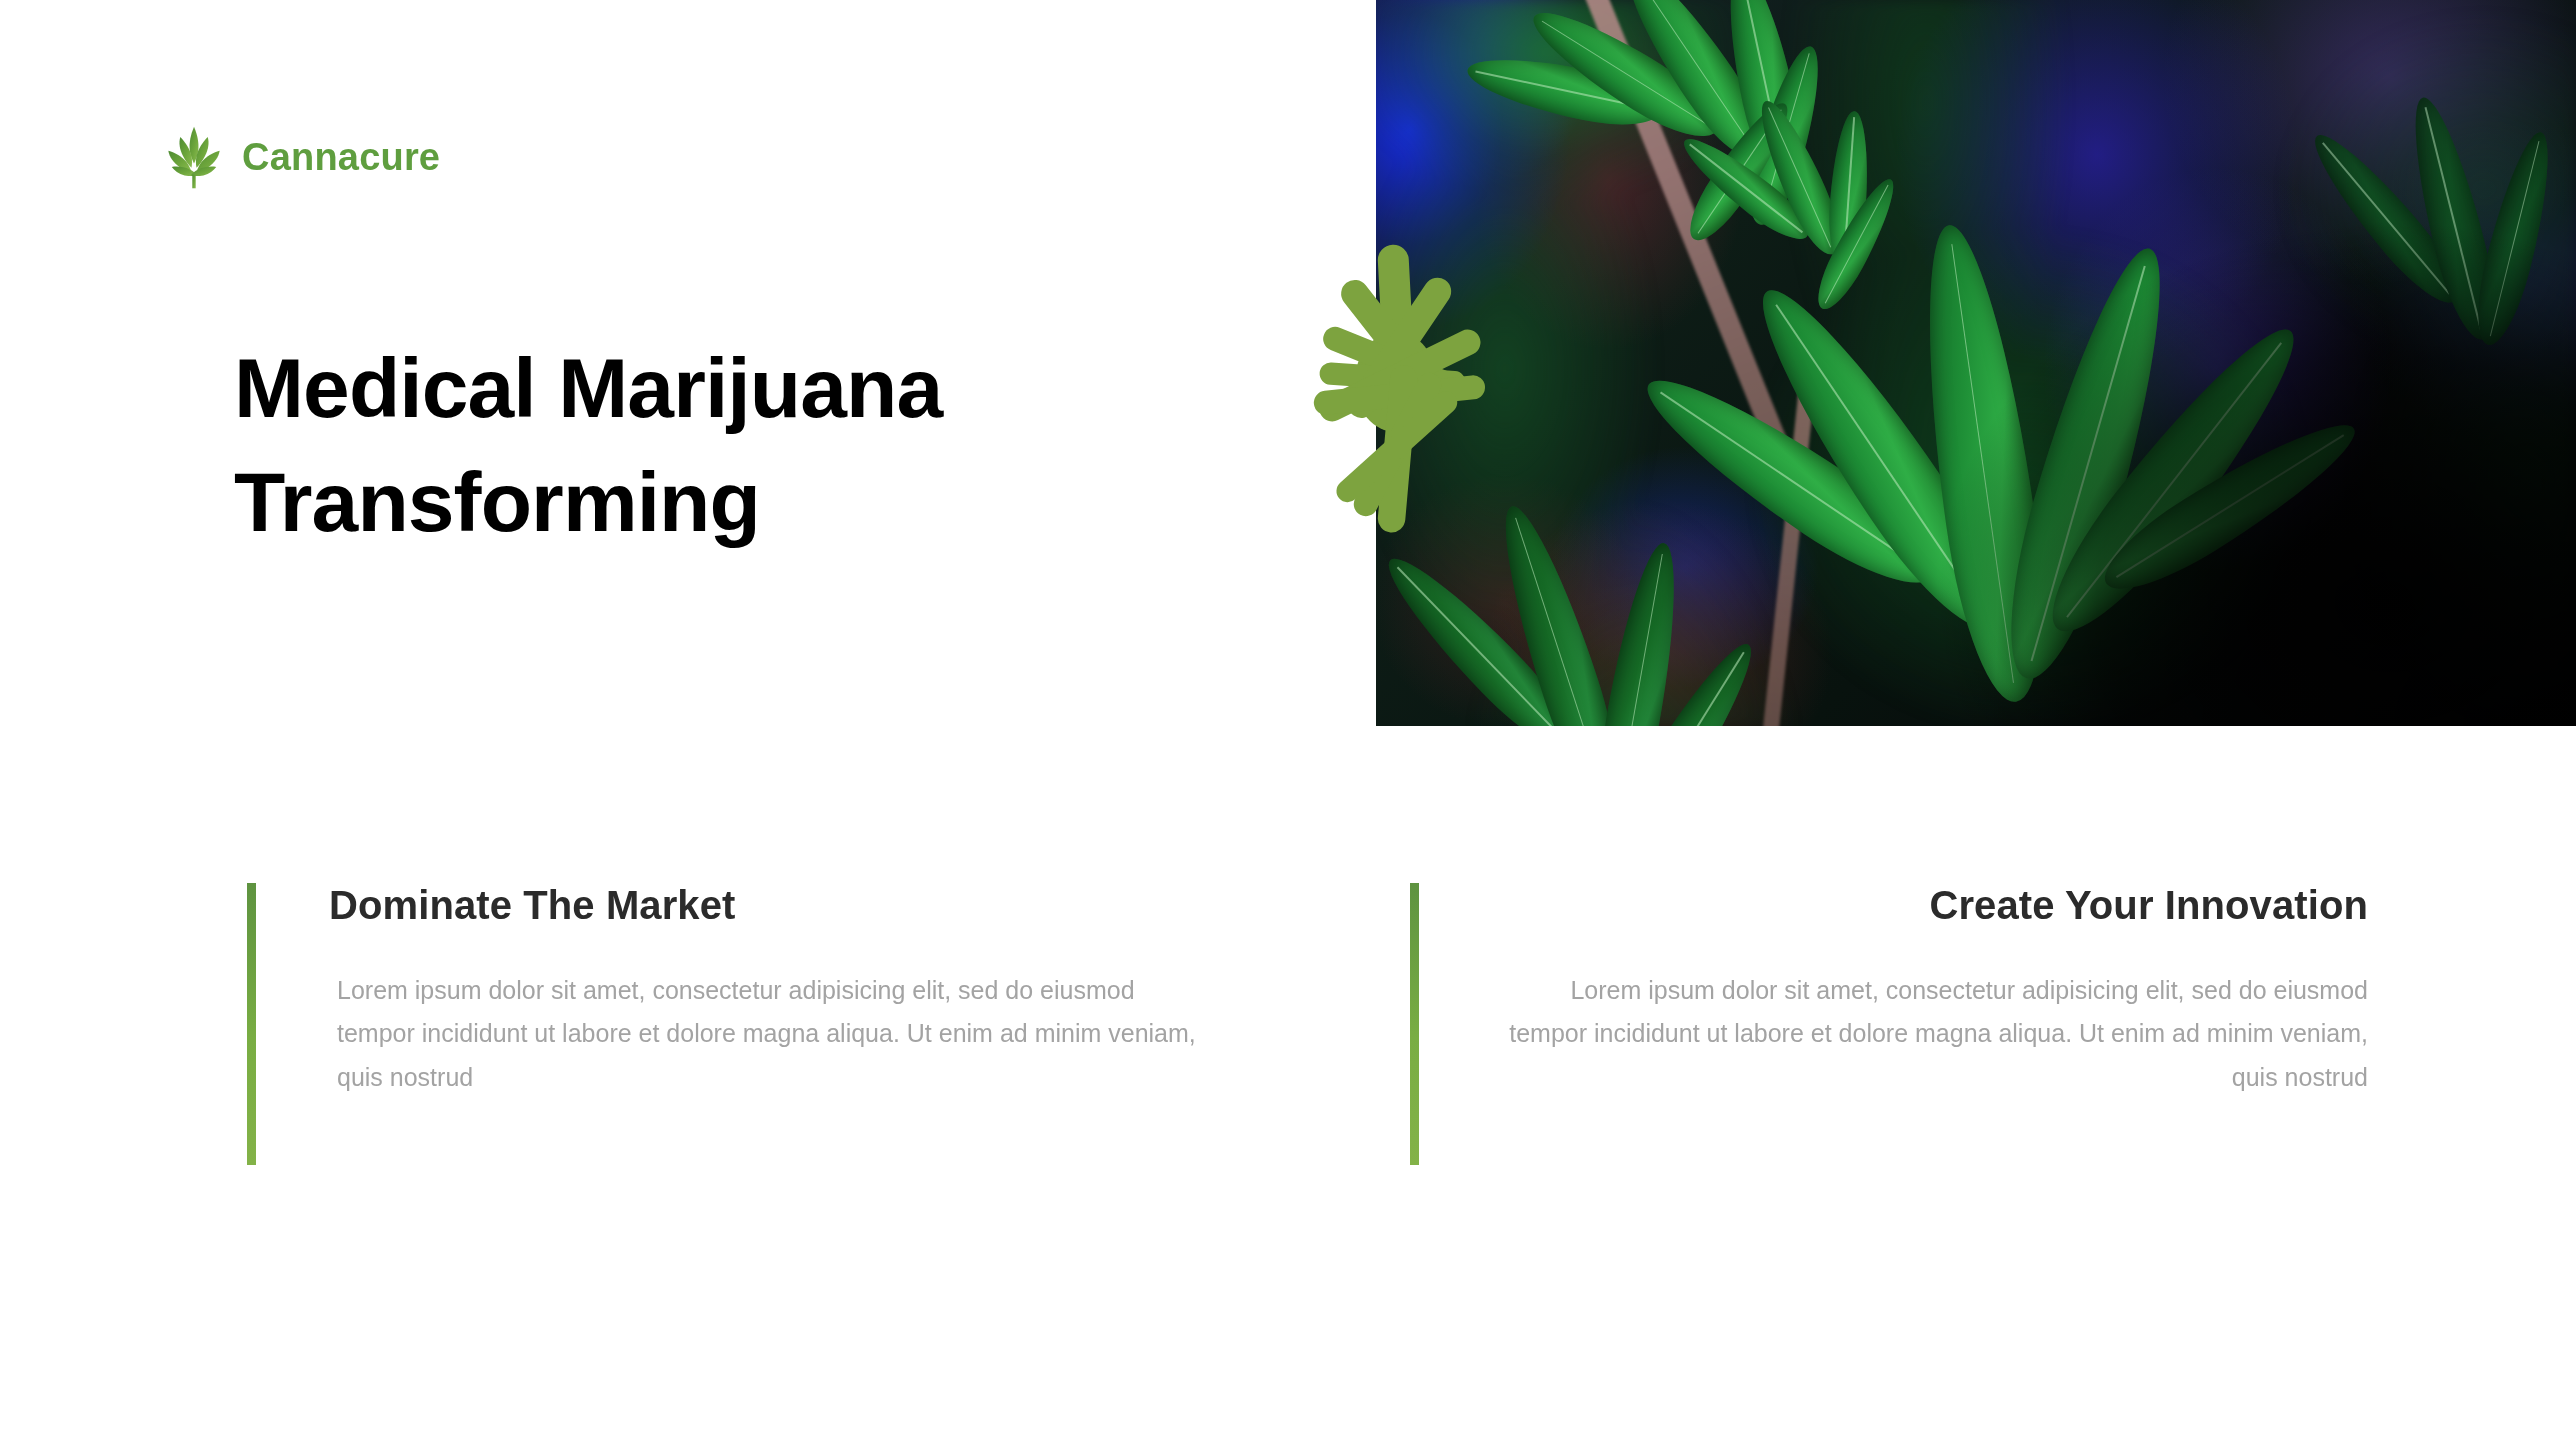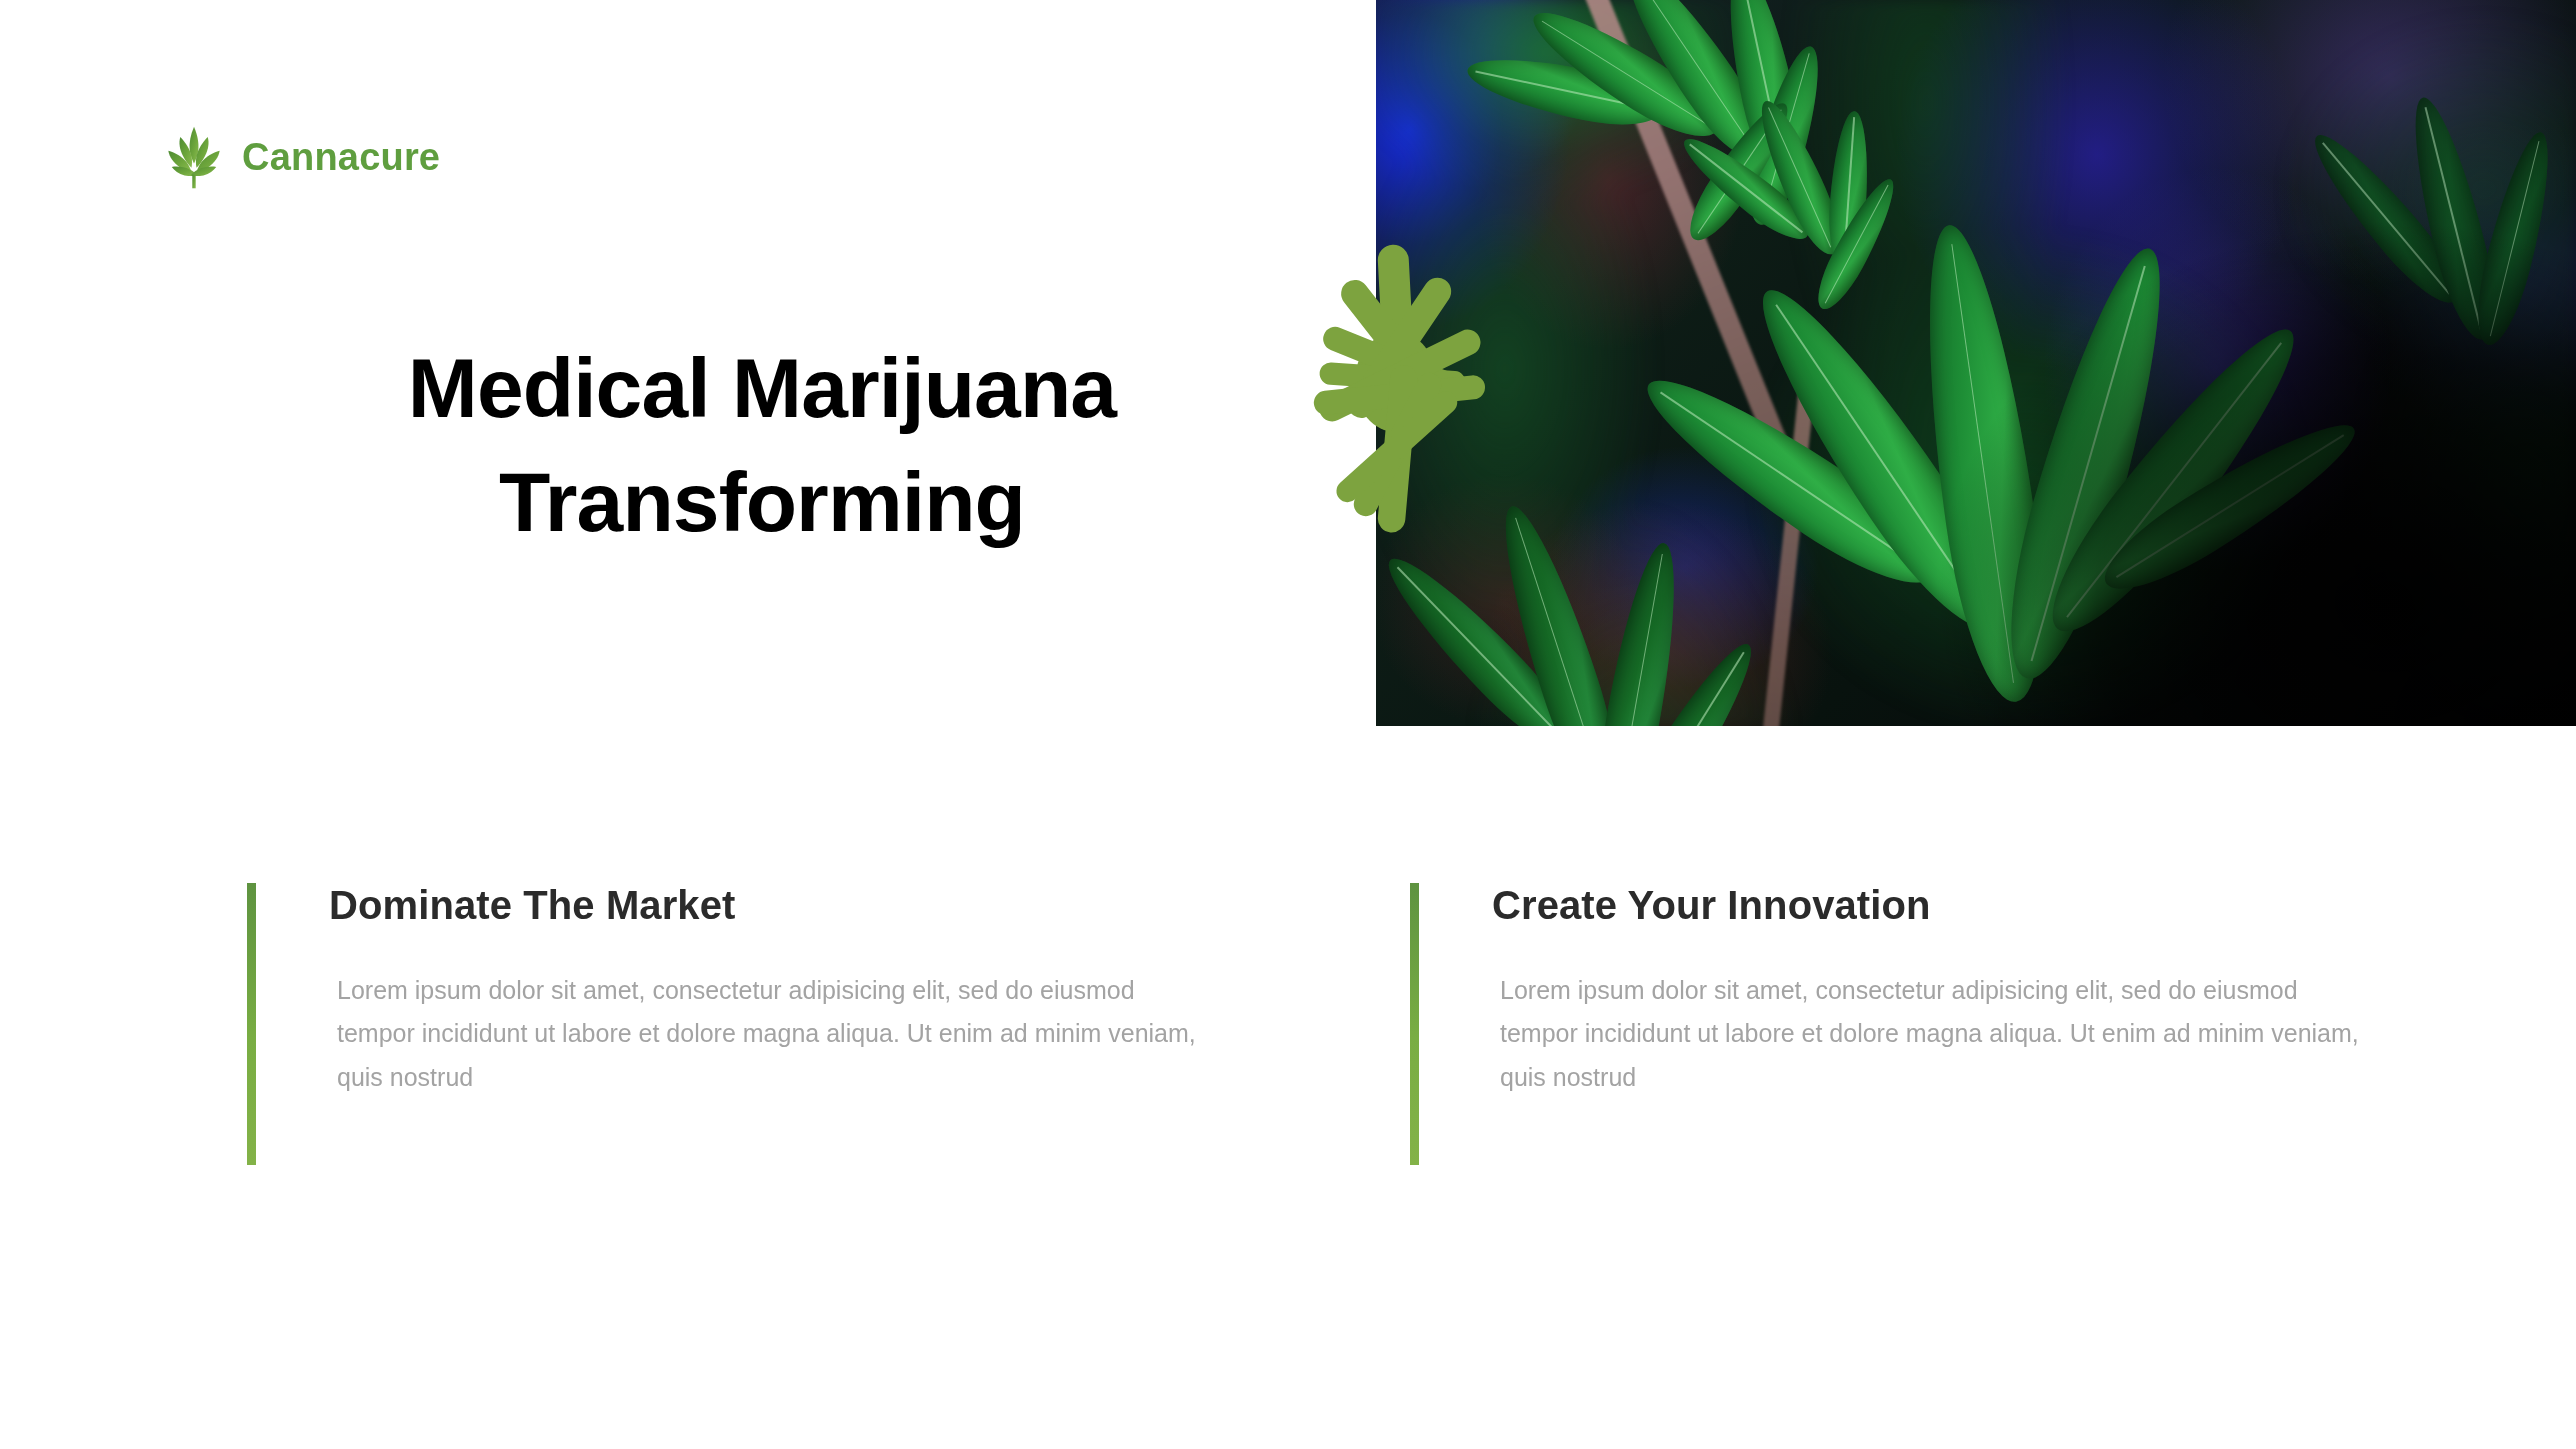--- a/index.html
+++ b/index.html
@@ -118,31 +118,31 @@
   .title {
     position:absolute;
     left:234px; top:331px;
     width:1056px;
     font-size:84px;
     line-height:1.36;
     font-weight:700;
     color:#000000;
     letter-spacing:-0.9px;
   }
-  .title-line { display:block; white-space:nowrap;text-align:center; }
+  .title-line { display:block; white-space:nowrap; }
 
   
   .cards {
     position:absolute;
     left:0; top:883px;
     width:2576px; height:292px;
   }
   .card { position:absolute; top:0; width:1013px; height:292px; }
   .card.left  { left:247px; }
-  .card.right { left:1410px; }
+  .card.right { left:1410px;text-align:right; }
   .card-bar {
     position:absolute; left:0; top:0;
     width:9.4px; height:282px;
     background:linear-gradient(180deg,#5e9340 0%,#79ad43 55%,#83b248 100%);
   }
   .card-body { position:absolute; left:82px; top:0; width:876px; }
   .card-title {
     font-size:40px;
     font-weight:700;
     color:#2b2b2b;

